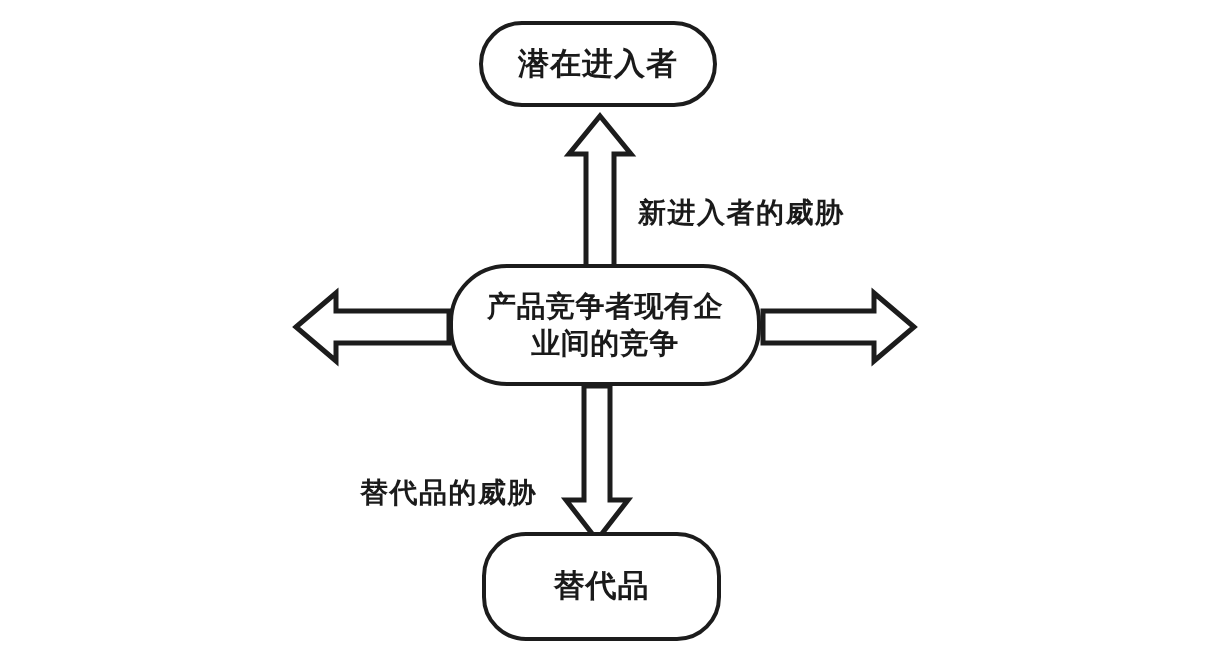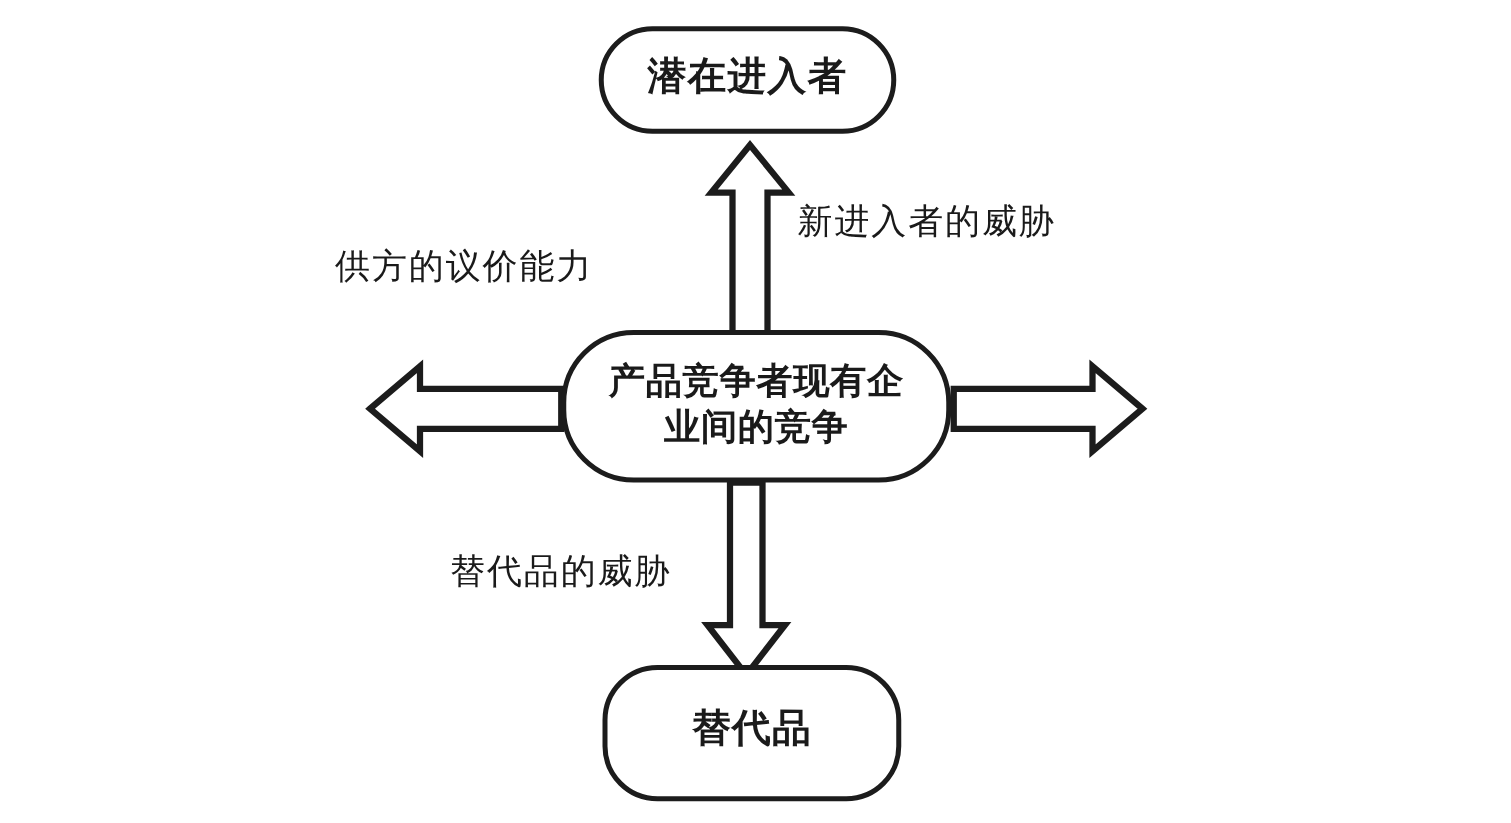--- a/index.html
+++ b/index.html
@@ -21,21 +21,21 @@
     position: absolute;
     box-sizing: border-box;
     border: 4px solid #1c1c1c;
     border-radius: 44px;
     background: #ffffff;
     display: flex;
     align-items: center;
     justify-content: center;
     text-align: center;
     color: #1a1a1a;
-    font-family: Liberation Mono, monospace;
+    font-family: Liberation Serif, serif;
     font-size: 31px;
     font-weight: 700;
     letter-spacing: 1px;
     line-height: 1.25;
     z-index: 3;
   }
   .node-box.center-node {
     font-size: 29px;
     border-radius: 58px;
     letter-spacing: 0.5px;
@@ -63,24 +63,25 @@
   #arrow-up-wrap    { left: 565px; top: 112px; width: 70px;  height: 158px; }
   #arrow-left-wrap  { left: 292px; top: 288px; width: 160px; height: 78px; }
   #arrow-right-wrap { left: 760px; top: 288px; width: 158px; height: 78px; }
   #arrow-down-wrap  { left: 562px; top: 382px; width: 70px;  height: 162px; }
 
   .edge-label {
     position: absolute;
     color: #1a1a1a;
     font-family: "Liberation Serif", serif;
     font-size: 28px;
-    font-weight: 400;
+    font-weight: 700;
     white-space: nowrap;
     letter-spacing: 1.5px;
     z-index: 4;
+    margin-top: 36px;
   }
   #label-threat-new-entrants      { left: 638px; top: 158px; }
   #label-supplier-bargaining      { left: 268px; top: 194px; }
   #label-threat-substitutes       { left: 360px; top: 438px; }
   #label-buyer-bargaining         { left: 775px; top: 414px; }
 </style>
 </head>
 <body>
 
 <div id="diagram-canvas">
@@ -110,18 +111,17 @@
   <svg class="arrow-svg" id="arrow-right-wrap" viewBox="0 0 158 78">
     <polygon class="arrow-shape" points="154,39 114,5 114,23 3,23 3,55 114,55 114,73"></polygon>
   </svg>
 
   <svg class="arrow-svg" id="arrow-down-wrap" viewBox="0 0 70 162">
     <polygon class="arrow-shape" points="35,158 66,118 48,118 48,4 22,4 22,118 4,118"></polygon>
   </svg>
 
   <div class="edge-label" id="label-threat-new-entrants">新进入者的威胁</div>
 
-  <div class="edge-label" id="label-supplier-bargaining">供方的议价能力</div>
 
   <div class="edge-label" id="label-threat-substitutes">替代品的威胁</div>
 
 
 </div>
 
 </body></html>

